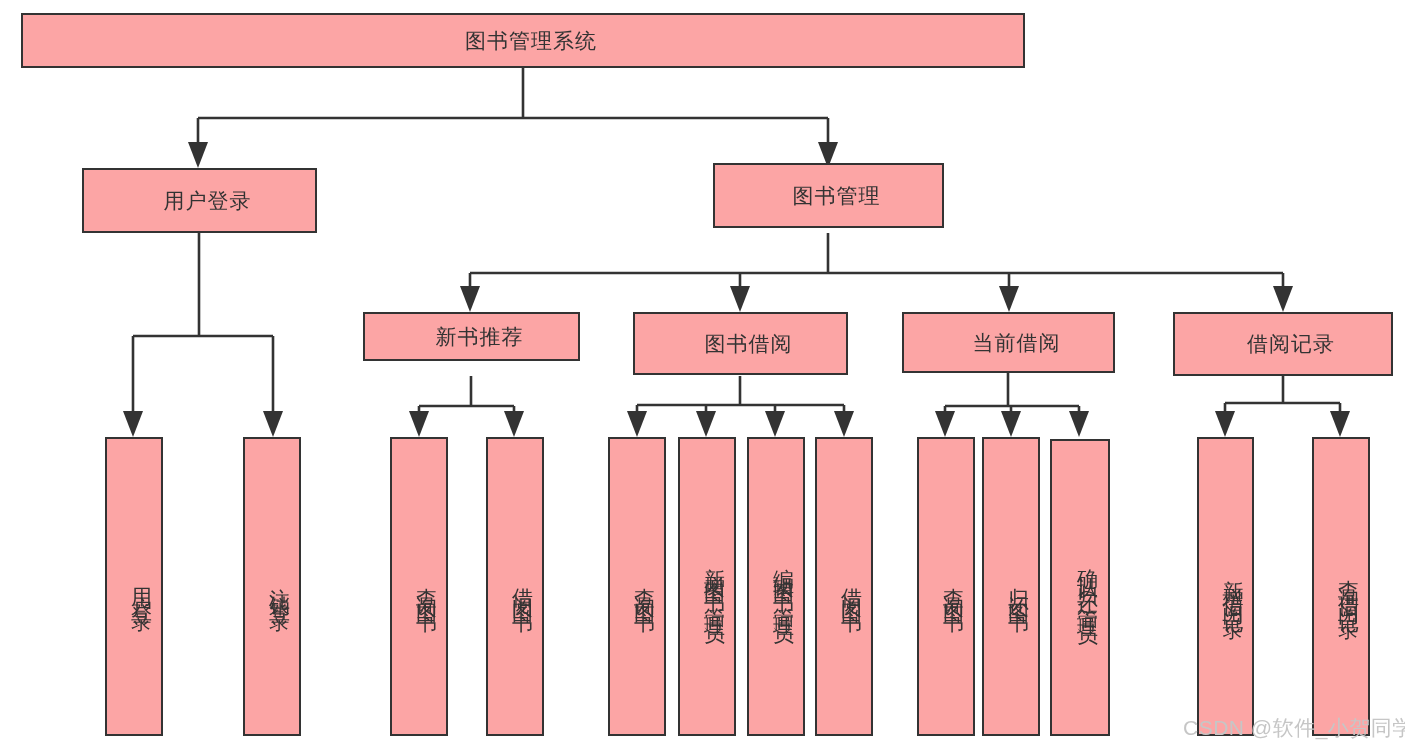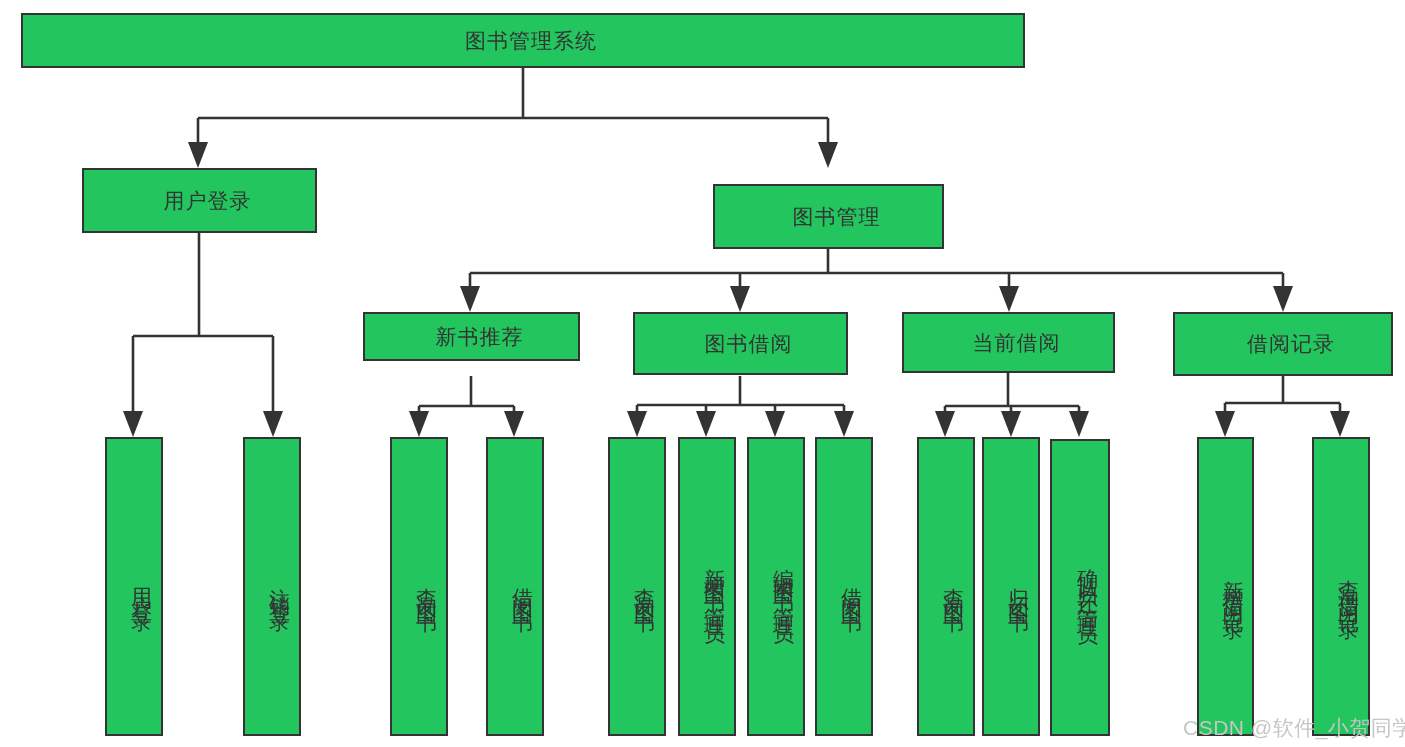--- a/index.html
+++ b/index.html
@@ -26,21 +26,21 @@
     stroke-width: 2.6;
     fill: none;
   }
   svg.connectors polygon {
     fill: #333333;
     stroke: none;
   }
   .node {
     position: absolute;
     box-sizing: border-box;
-    background: #22c55e;
+    background: #fca5a5;
     border: 2.6px solid #333333;
     display: flex;
     align-items: center;
     justify-content: center;
     z-index: 1;
     padding-left: 16px;
   }
   .node .lbl {
     color: #333333;
     font-size: 21px;
@@ -121,21 +121,21 @@
     </g>
   </svg>
 
   <div class="node" style="left:21px;top:13px;width:1004px;height:55px">
     <span class="lbl">图书管理系统</span>
   </div>
 
   <div class="node" style="left:82px;top:168px;width:235px;height:65px">
     <span class="lbl">用户登录</span>
   </div>
-  <div class="node" style="left:713px;top:184px;width:231px;height:65px">
+  <div class="node" style="left:713px;top:163px;width:231px;height:65px">
     <span class="lbl">图书管理</span>
   </div>
 
   <div class="node" style="left:363px;top:312px;width:217px;height:49px">
     <span class="lbl">新书推荐</span>
   </div>
   <div class="node" style="left:633px;top:312px;width:215px;height:63px">
     <span class="lbl">图书借阅</span>
   </div>
   <div class="node" style="left:902px;top:312px;width:213px;height:61px">

